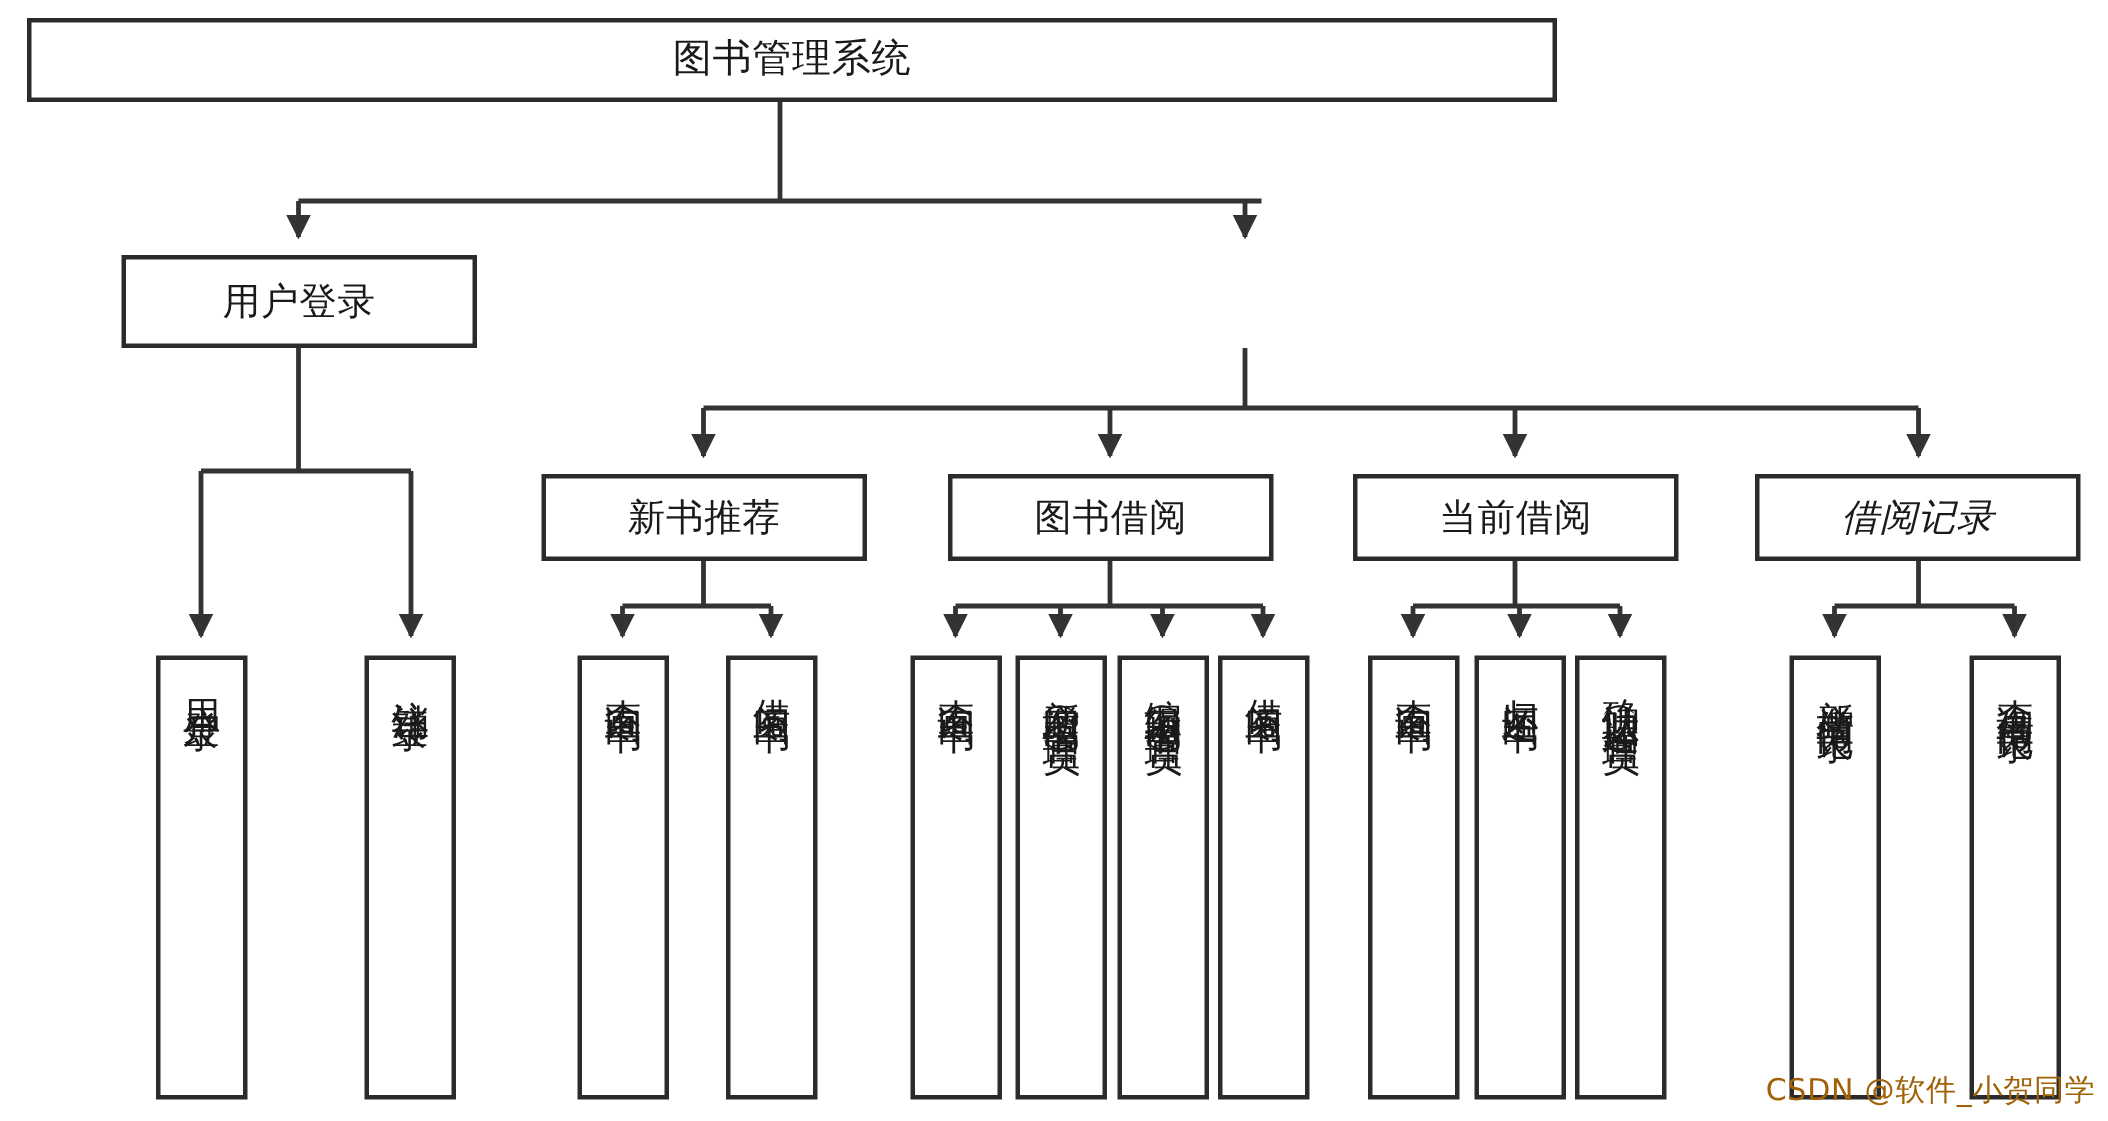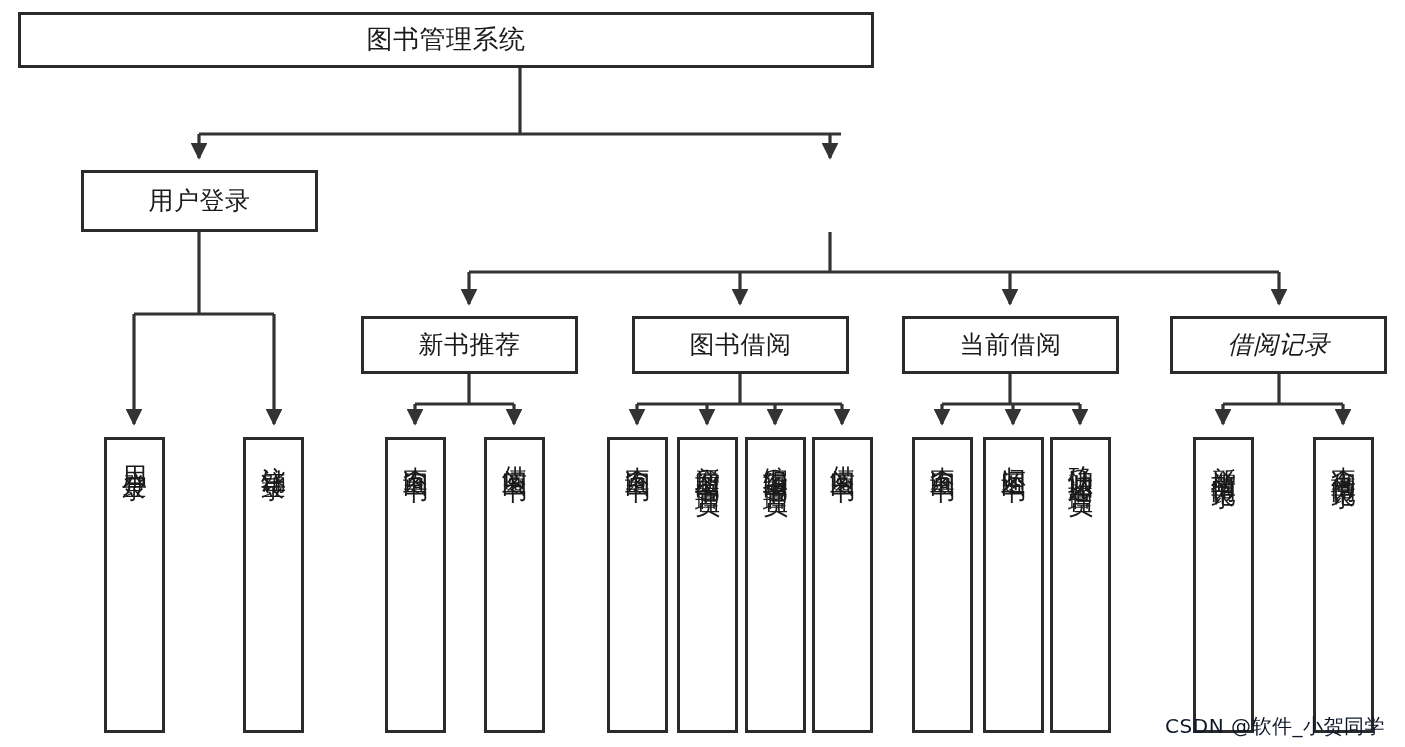--- a/index.html
+++ b/index.html
@@ -53,24 +53,24 @@
     writing-mode: vertical-rl;
     text-orientation: upright;
     font-size: 25px;
     letter-spacing: 4px;
     line-height: 1;
   }
   .node.root .label { font-size: 26px; }
 
   #watermark {
     position: absolute;
-    right: 20px;
+    right: 8px;
     bottom: 7px;
     font-size: 20px;
-    color: #0f172a;
+    color: #a16207;
     letter-spacing: 0.5px;
     white-space: nowrap;
     user-select: none;
   }
 </style>
 </head>
 <body>
 
 <div id="canvas">
 
@@ -117,21 +117,21 @@
       <path d="M 1013 404 L 1013 424" marker-end="url(#arrow)"></path>
       <path d="M 1080 404 L 1080 424" marker-end="url(#arrow)"></path>
 
       <path d="M 1279 374 L 1279 404"></path>
       <path d="M 1223 404 L 1343 404"></path>
       <path d="M 1223 404 L 1223 424" marker-end="url(#arrow)"></path>
       <path d="M 1343 404 L 1343 424" marker-end="url(#arrow)"></path>
     </g>
   </svg>
 
-  <div class="node horiz root" style="left:18px; top:12px; width:856px; height:56px;">
+  <div class="node horiz root" style="left:18px; top:12px; width:1020px; height:56px;">
     <span class="label">图书管理系统</span>
   </div>
 
   <div class="node horiz" style="left:81px; top:170px; width:237px; height:62px;">
     <span class="label">用户登录</span>
   </div>
 
 
   <div class="node horiz" style="left:361px; top:316px; width:217px; height:58px;">
     <span class="label">新书推荐</span>

